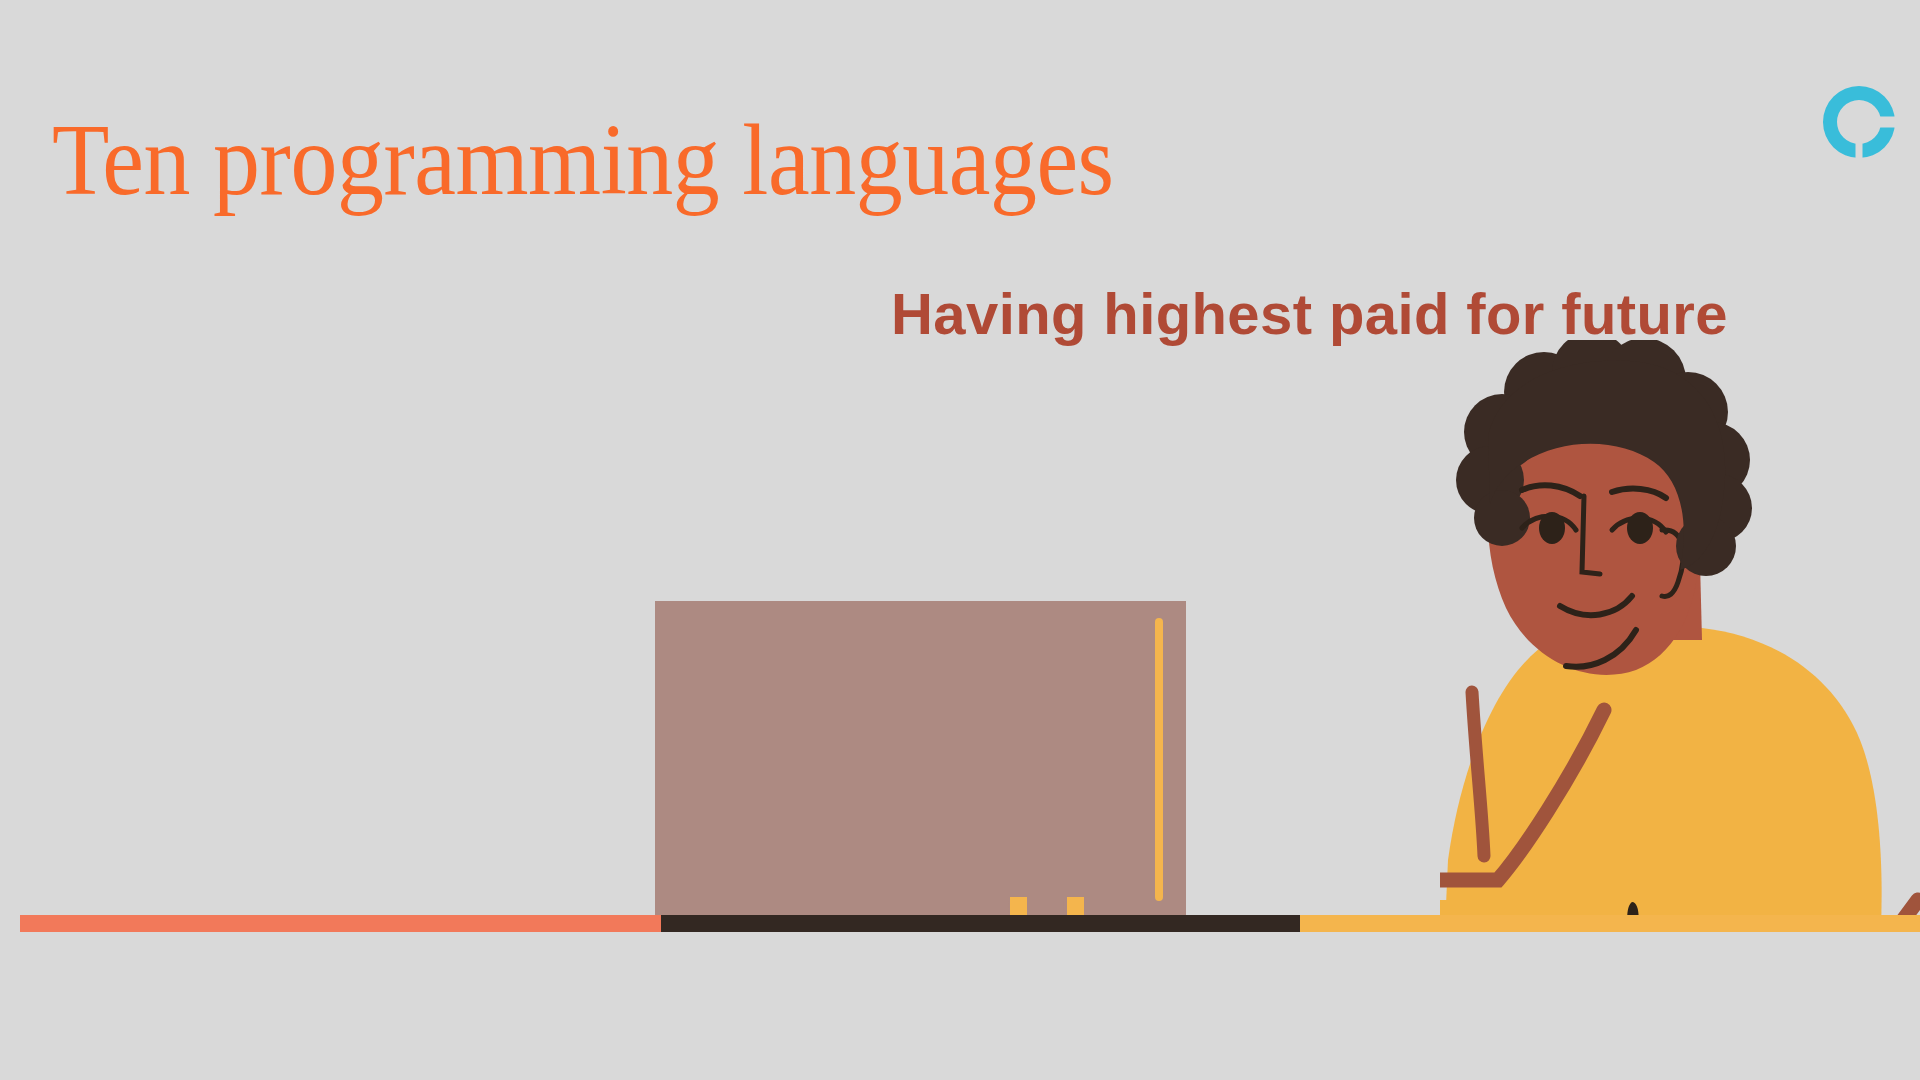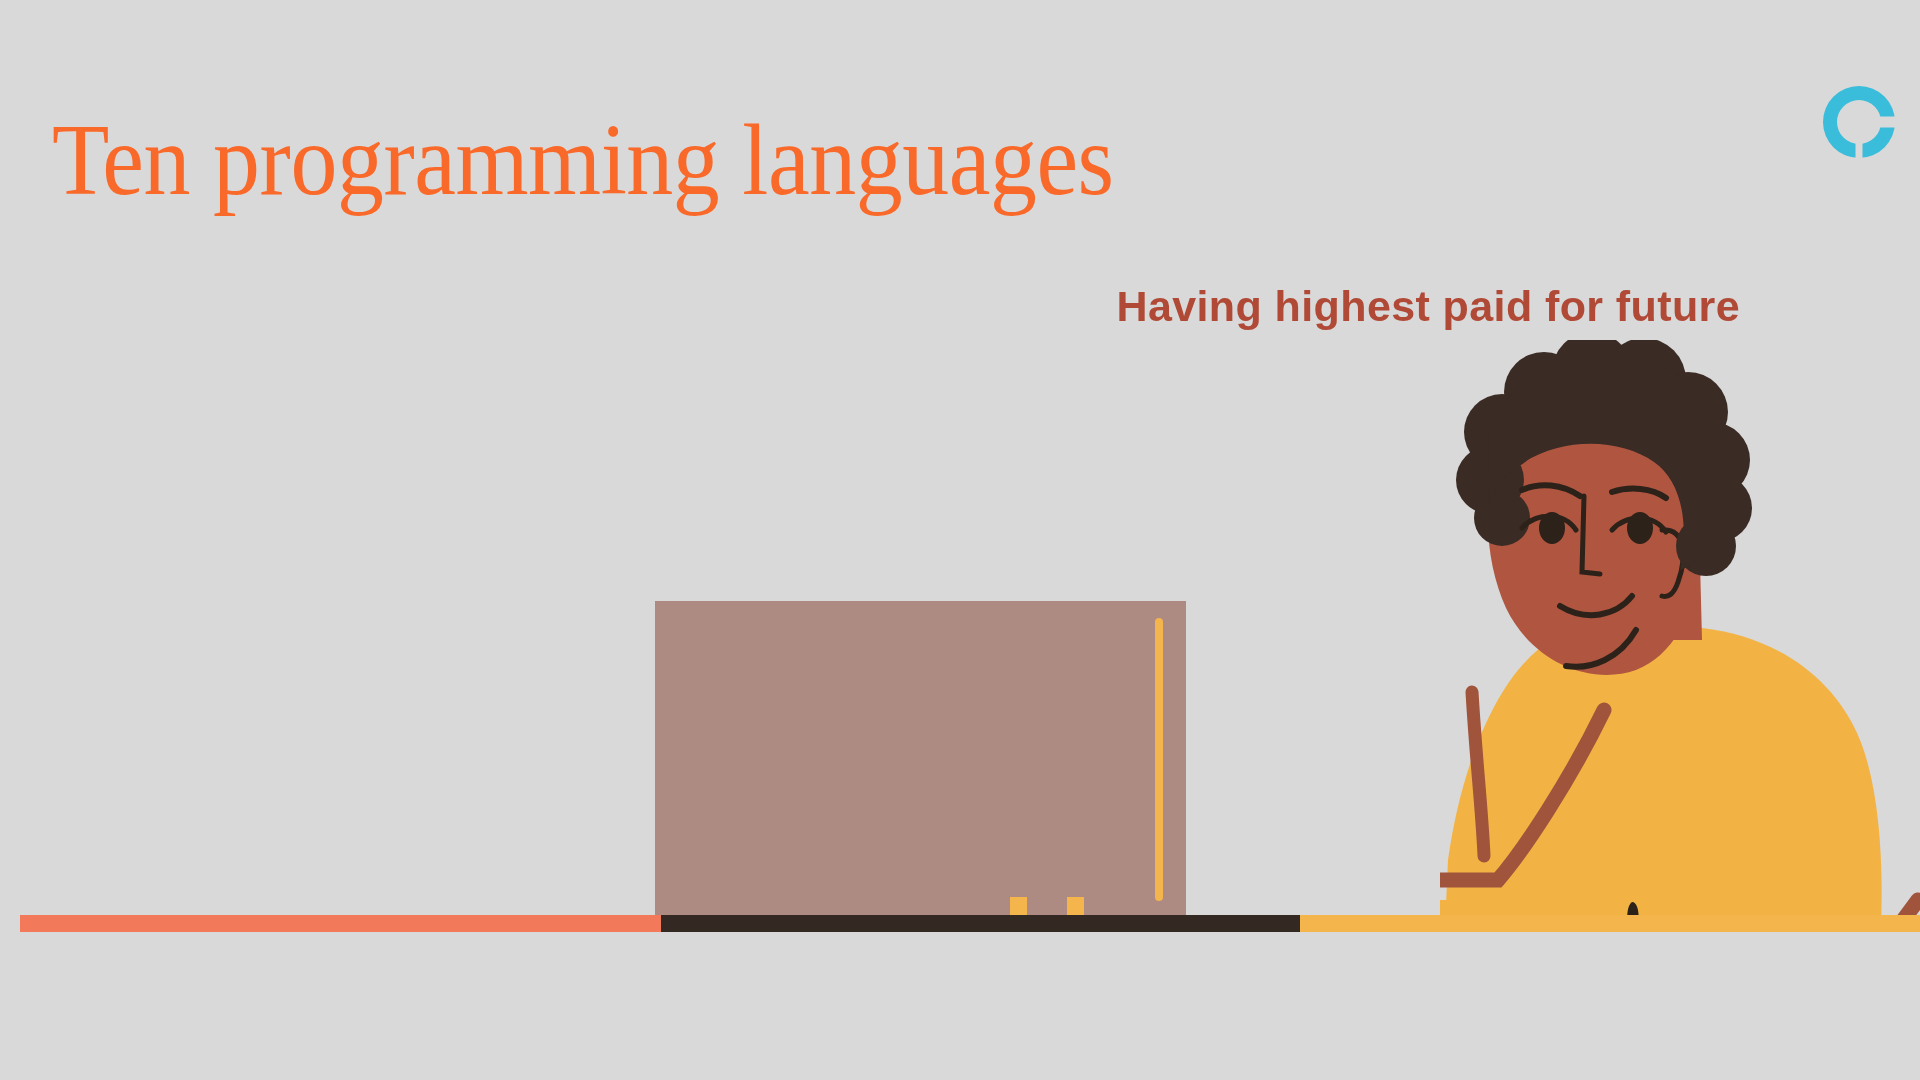--- a/index.html
+++ b/index.html
@@ -17,24 +17,24 @@
     position:absolute;left:32px;top:110px;
     font-family:"Liberation Serif","DejaVu Serif",serif;
     font-size:101px;line-height:1.0;
     letter-spacing:-0.5px;
     color:#f96a2a;
     white-space:nowrap;
     transform:scaleX(0.93);
     transform-origin:left top;
   }
   #subtitle{
-    position:absolute;right:200px;top:285px;
+    position:absolute;right:212px;top:285px;
     font-family:"Liberation Sans",sans-serif;
     font-weight:bold;
-    font-size:43px;line-height:1.0;
+    font-size:58px;line-height:1.0;
     letter-spacing:0.4px;
     color:#b04a36;
     white-space:nowrap;
     text-align:right;
   }
 
   
   #logo{position:absolute;left:1800px;top:83px;width:78px;height:78px;}
 
   

